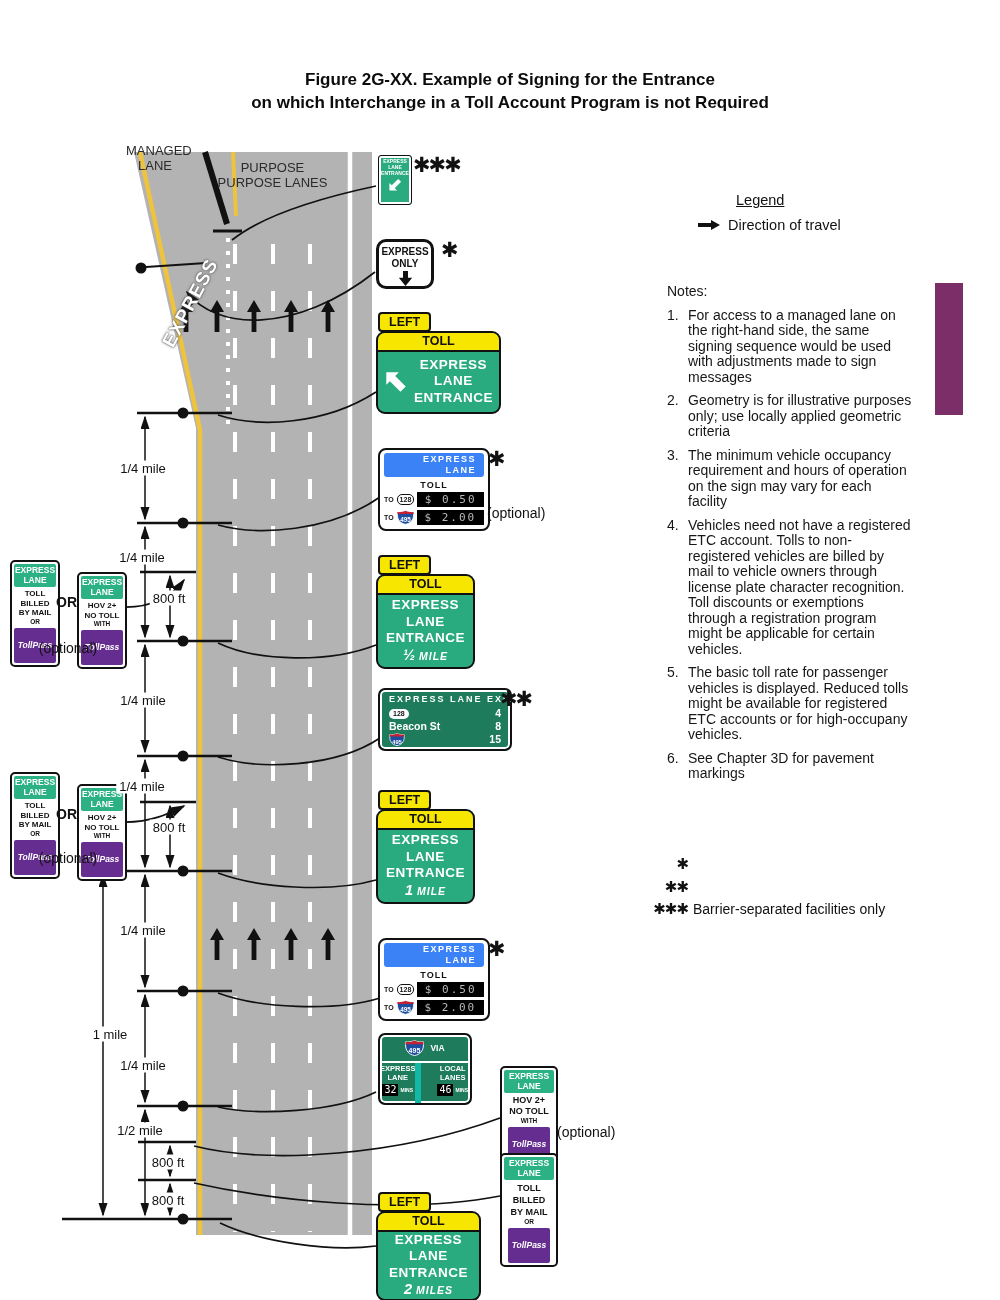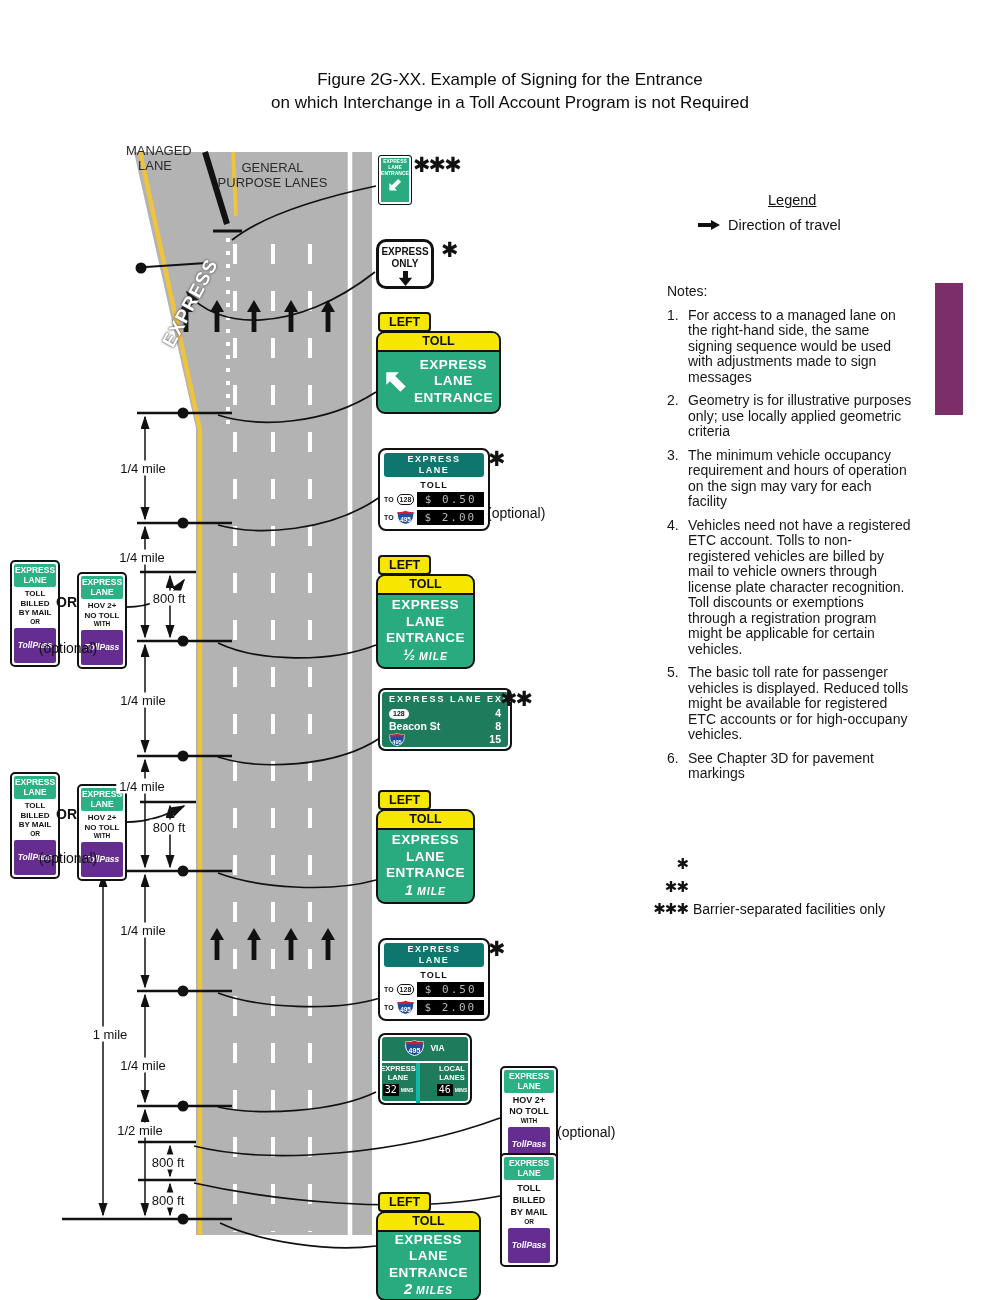--- a/index.html
+++ b/index.html
@@ -2,21 +2,21 @@
 <html><head>
 <meta charset="utf-8">
 <style>
   html,body{margin:0;padding:0;background:#fff;}
   #canvas{position:relative;width:1000px;height:1300px;background:#fff;overflow:hidden;
           font-family:"Liberation Sans",sans-serif;color:#111;}
   .abs{position:absolute;}
   svg{display:block;}
 
   .ruling{font-family:"Liberation Serif",serif;font-size:21px;white-space:nowrap;}
-  .title{width:620px;text-align:center;font-weight:normal;font-size:17px;line-height:23px;color:#0c0c0c;}
+  .title{width:620px;text-align:center;font-weight:bold;font-size:17px;line-height:23px;color:#0c0c0c;}
 
   .roadlabel{font-size:13px;line-height:15px;color:#2b2b2b;text-align:center;white-space:nowrap;}
   .pavement-word{font-weight:bold;color:#fff;font-size:19px;letter-spacing:1px;
                  transform:rotate(-62deg);text-shadow:0 0 3px #555,0 0 1px #333;white-space:nowrap;}
 
   .legend-title{font-size:14.5px;text-decoration:underline;}
   .legend-row{display:flex;align-items:center;gap:8px;font-size:14.5px;}
 
   .notes{width:245px;font-size:14px;line-height:15.5px;color:#161616;}
   .notes-title{margin-bottom:8px;}
@@ -49,22 +49,22 @@
   
   .wsign{background:#fff;border:3px solid #111;border-radius:10px;text-align:center;
          font-weight:bold;font-size:10px;line-height:12px;padding-top:4px;}
 
   
   .rampsign{background:#29ab7f;border:1px solid #111;box-shadow:inset 0 0 0 2px #fff;border-radius:3px;
             color:#fff;font-weight:bold;font-size:5px;line-height:6px;text-align:center;padding-top:2px;}
 
   
   .trate{background:#fff;border:2.5px solid #111;border-radius:8px;padding:3px 4px;}
-  .trate .thead{background:#0f766e;border-radius:3px;color:#fff;font-weight:bold;font-size:9px;
-                line-height:11px;letter-spacing:1.5px;text-align:center;padding:1px 16px;}
+  .trate .thead{background:#3b82f6;border-radius:3px;color:#fff;font-weight:bold;font-size:9px;
+                line-height:11px;letter-spacing:1.5px;text-align:right;padding:1px 8px;}
   .trate .tlabel{text-align:center;font-weight:bold;font-size:9px;letter-spacing:1px;margin:3px 0 2px;}
   .trow{display:flex;align-items:center;gap:3px;margin-bottom:3px;}
   .to{font-size:7px;font-weight:bold;}
   .led{background:#000;color:#b9b9b9;font-family:"DejaVu Sans Mono",monospace;font-size:11px;
        line-height:13px;letter-spacing:2px;padding:1px 4px;flex:1;text-align:center;}
   .pill128{background:#fff;border:1px solid #111;border-radius:5px;font-size:7px;font-weight:bold;
            padding:0 2px;line-height:9px;color:#111;}
 
   
   .exits{background:#1e7c5c;border:2px solid #111;box-shadow:inset 0 0 0 2px #fff;border-radius:7px;
@@ -72,21 +72,21 @@
   .exits .ehead{font-size:9px;font-weight:bold;letter-spacing:2px;text-align:center;margin-bottom:3px;white-space:nowrap;}
   .erow{display:flex;justify-content:space-between;align-items:center;font-size:10.5px;font-weight:bold;line-height:13px;}
   .epill{background:#fff;color:#111;border-radius:8px;font-size:7px;font-weight:bold;padding:0 4px;line-height:10px;}
 
   
   .travel{background:#1e7c5c;border:2px solid #111;box-shadow:inset 0 0 0 2px #fff;border-radius:7px;
           color:#fff;display:flex;flex-direction:column;}
   .tt-top{display:flex;align-items:center;justify-content:center;gap:6px;height:26px;font-size:8.5px;font-weight:bold;}
   .tt-grid{flex:1;display:flex;border-top:2px solid #fff;}
   .tt-cell{flex:1;text-align:center;padding-top:2px;}
-  .tt-cell + .tt-cell{border-left:4px solid #14b8a6;padding-left:14px;}
+  .tt-cell + .tt-cell{border-left:6px solid #14b8a6;padding-left:14px;}
   .tt-lab{font-size:7.5px;line-height:8.5px;font-weight:bold;}
   .tt-time{display:flex;align-items:center;justify-content:center;gap:2px;margin-top:2px;}
   .tt-led{background:#000;color:#fff;font-family:"DejaVu Sans Mono",monospace;font-size:10px;line-height:12px;padding:0 2px;}
   .tt-min{font-size:5px;font-weight:bold;}
 
   
   .ssign{background:#fff;border:2px solid #111;border-radius:5px;display:flex;flex-direction:column;
          align-items:center;padding:2px;gap:0;}
   .shead{background:#2cb184;border-radius:2px;color:#fff;font-weight:bold;font-size:8.5px;line-height:9.5px;
          width:100%;text-align:center;padding:2px 0;margin-bottom:2px;}
@@ -201,26 +201,26 @@
   <div class="abs title" style="left:200px;top:68px;z-index:3">
     <div>Figure 2G-XX.  Example of Signing for the Entrance</div>
     <div>on which Interchange in a Toll Account Program is not Required</div>
   </div>
 
   <div class="abs roadlabel" style="left:126px;top:143px;text-align:left;z-index:3">
     <div>MANAGED</div>
     <div style="padding-left:12px">LANE</div>
   </div>
   <div class="abs roadlabel" style="left:205px;top:160px;width:135px;z-index:3">
-    <div>GENERAL</div>
+    <div>PURPOSE</div>
     <div>PURPOSE LANES</div>
   </div>
   <div class="abs pavement-word" style="left:142px;top:292px;z-index:2">EXPRESS</div>
 
-  <div class="abs legend-title" style="left:768px;top:192px;z-index:3">Legend</div>
+  <div class="abs legend-title" style="left:736px;top:192px;z-index:3">Legend</div>
   <div class="abs legend-row" style="left:698px;top:217px;z-index:3">
     <svg width="22" height="10" viewBox="0 0 22 10">
       <path d="M0 3 H13 V0 L22 5 L13 10 V7 H0 Z" fill="#111"></path>
     </svg>
     <span>Direction of travel</span>
   </div>
 
   <div class="abs notes" style="left:667px;top:284px;z-index:3">
     <div class="notes-title">Notes:</div>
     <div class="note-item">

